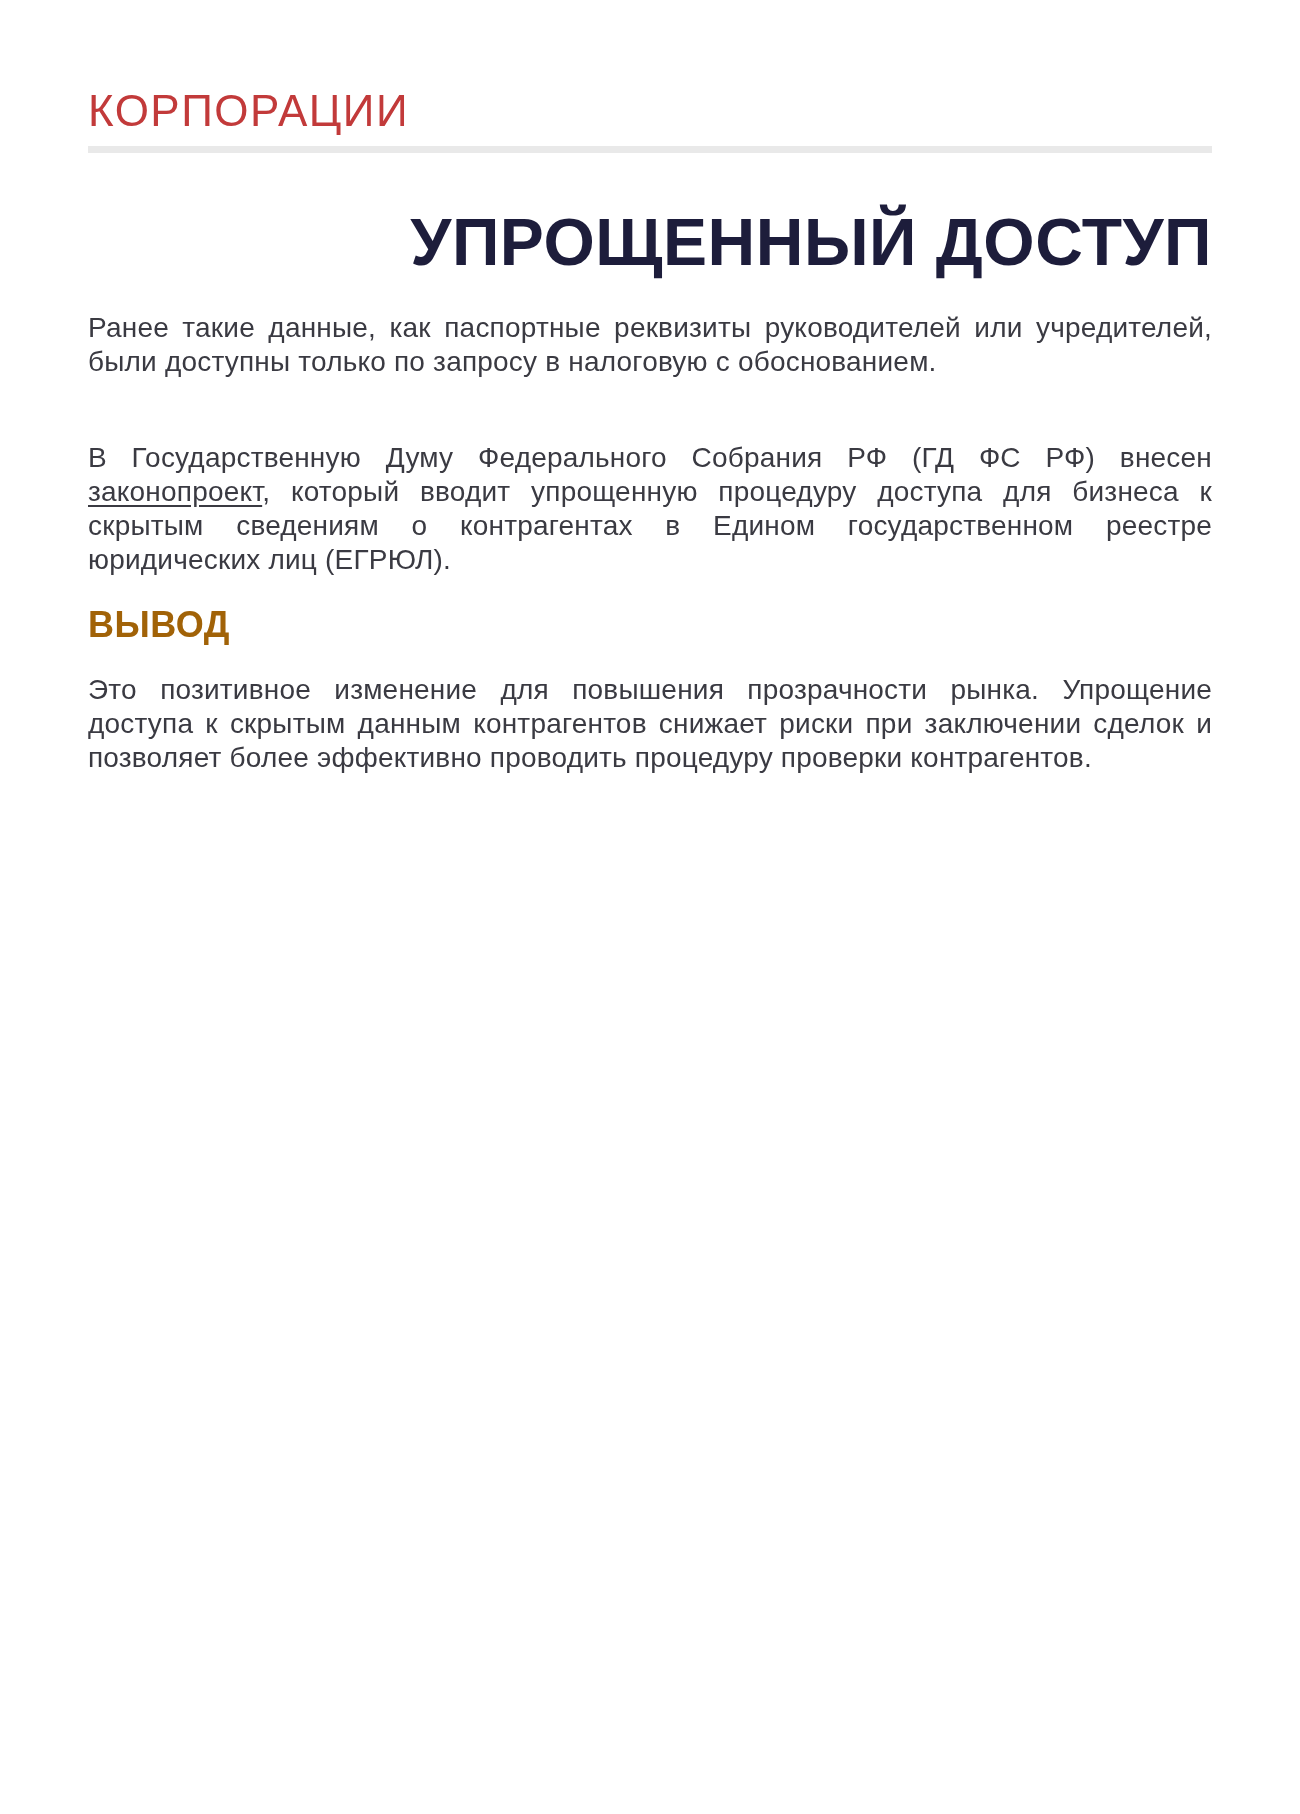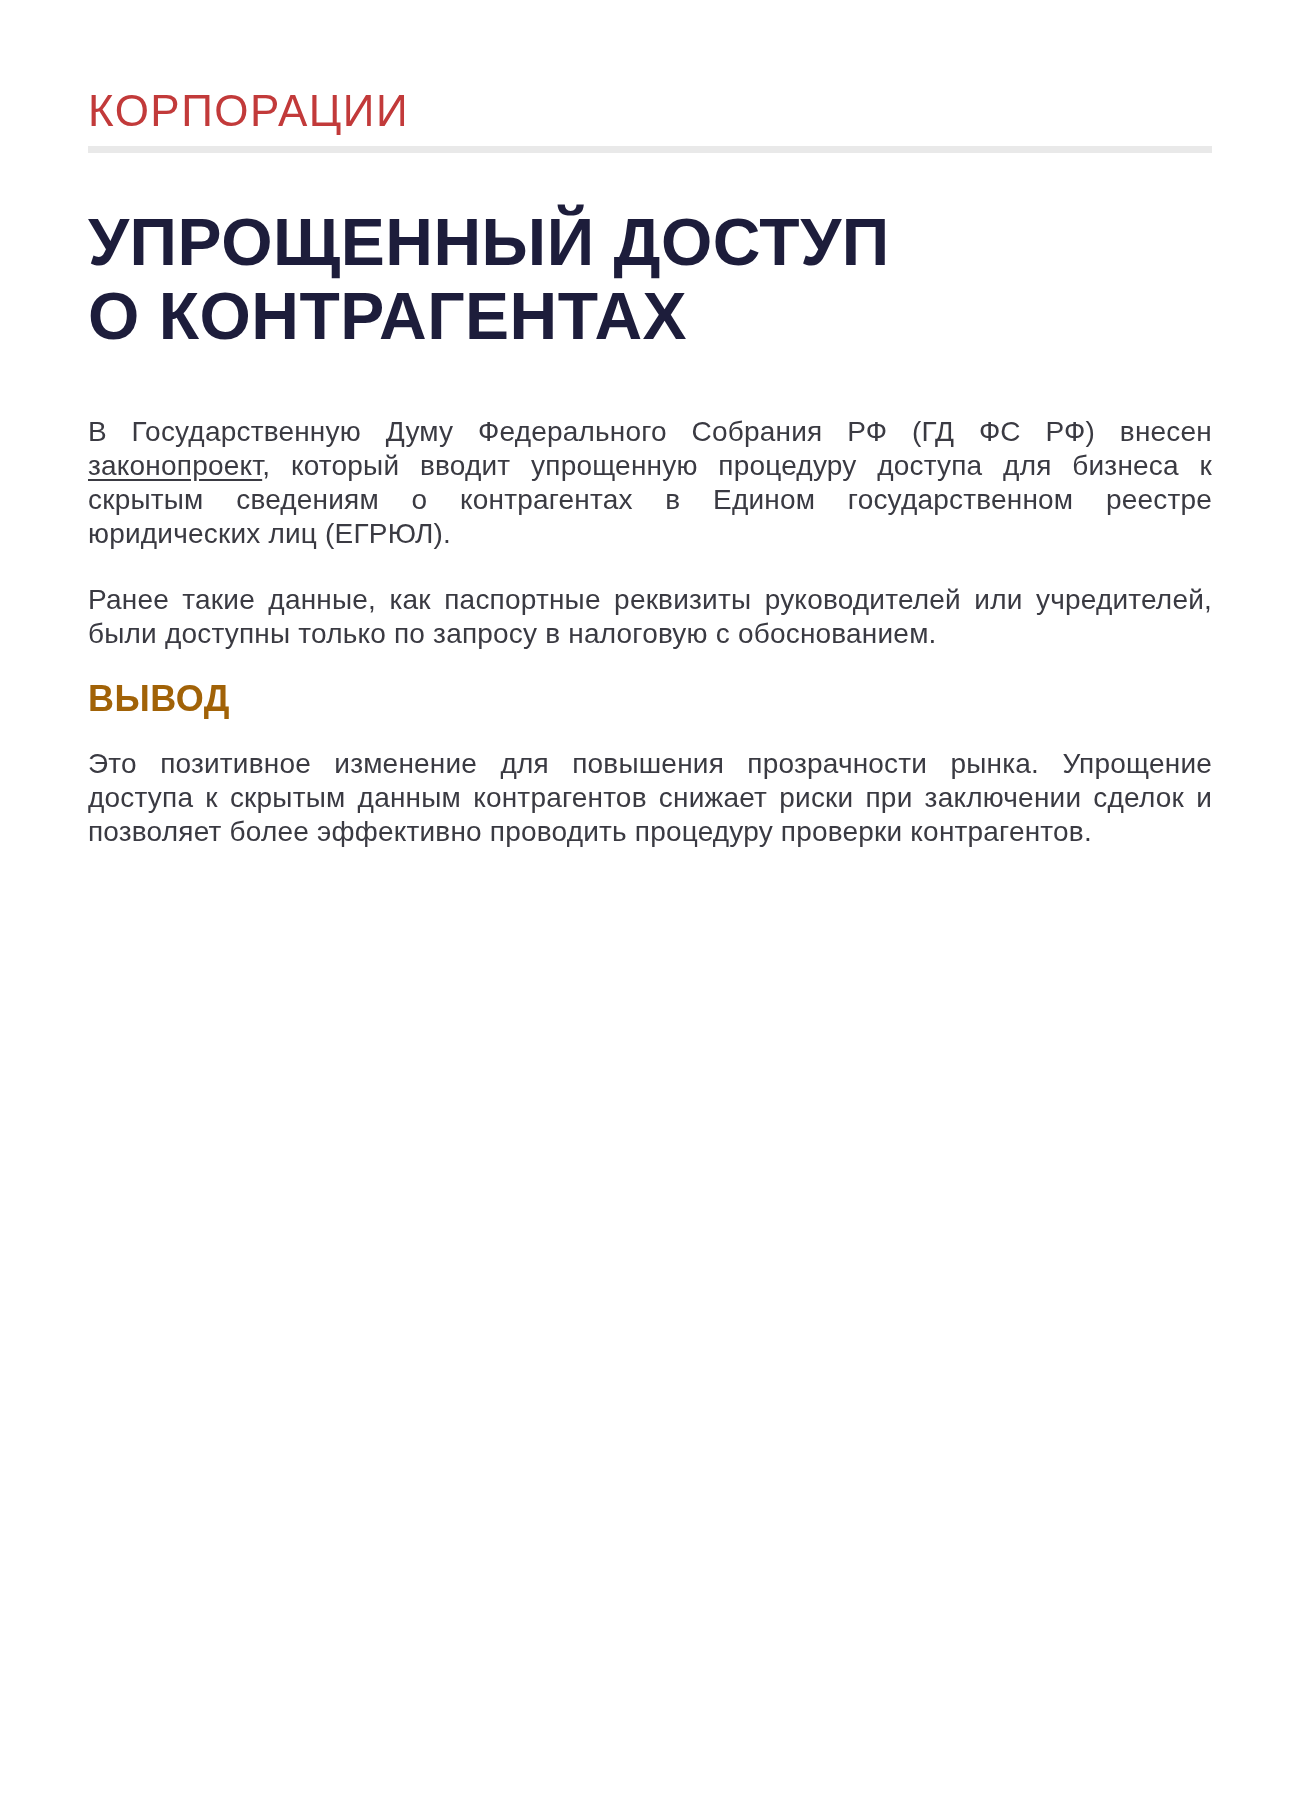--- a/index.html
+++ b/index.html
@@ -34,20 +34,21 @@
     border: none;
   }
   .title {
     margin: 52px 0 0 0;
     font-size: 66px;
     line-height: 74px;
     font-weight: 700;
     letter-spacing: 0.5px;
     color: #1d1d3b;
     text-transform: uppercase;
+    text-align: right;
   }
   .title span { display: block; }
   .body-par {
     margin: 32px 0 0 0;
     font-size: 28px;
     line-height: 34px;
     color: #3a3a42;
     text-align: justify;
     letter-spacing: 0.2px;
   }
@@ -78,26 +79,25 @@
 
 <div class="page">
   <div class="content">
 
     <div class="category">КОРПОРАЦИИ</div>
 
     <div class="divider"></div>
 
     <h1 class="title">
       <span>УПРОЩЕННЫЙ ДОСТУП</span>
-      <span>О КОНТРАГЕНТАХ</span>
     </h1>
 
+    <p class="body-par">Ранее такие данные, как паспортные реквизиты руководителей или учредителей, были доступны только по запросу в налоговую с обоснованием.</p>
+
     <p class="body-par lead"><span>В Государственную Думу Федерального Собрания РФ (ГД ФС РФ) внесен </span><a class="inline-link">законопроект</a><span>, который вводит упрощенную процедуру доступа для бизнеса к скрытым сведениям о контрагентах в Едином государственном реестре юридических лиц (ЕГРЮЛ).</span></p>
-
-    <p class="body-par">Ранее такие данные, как паспортные реквизиты руководителей или учредителей, были доступны только по запросу в налоговую с обоснованием.</p>
 
 
     <h2 class="section-heading">ВЫВОД</h2>
 
     <p class="body-par conclusion">Это позитивное изменение для повышения прозрачности рынка. Упрощение доступа к скрытым данным контрагентов снижает риски при заключении сделок и позволяет более эффективно проводить процедуру проверки контрагентов.</p>
 
   </div>
 </div>
 
 </body></html>

